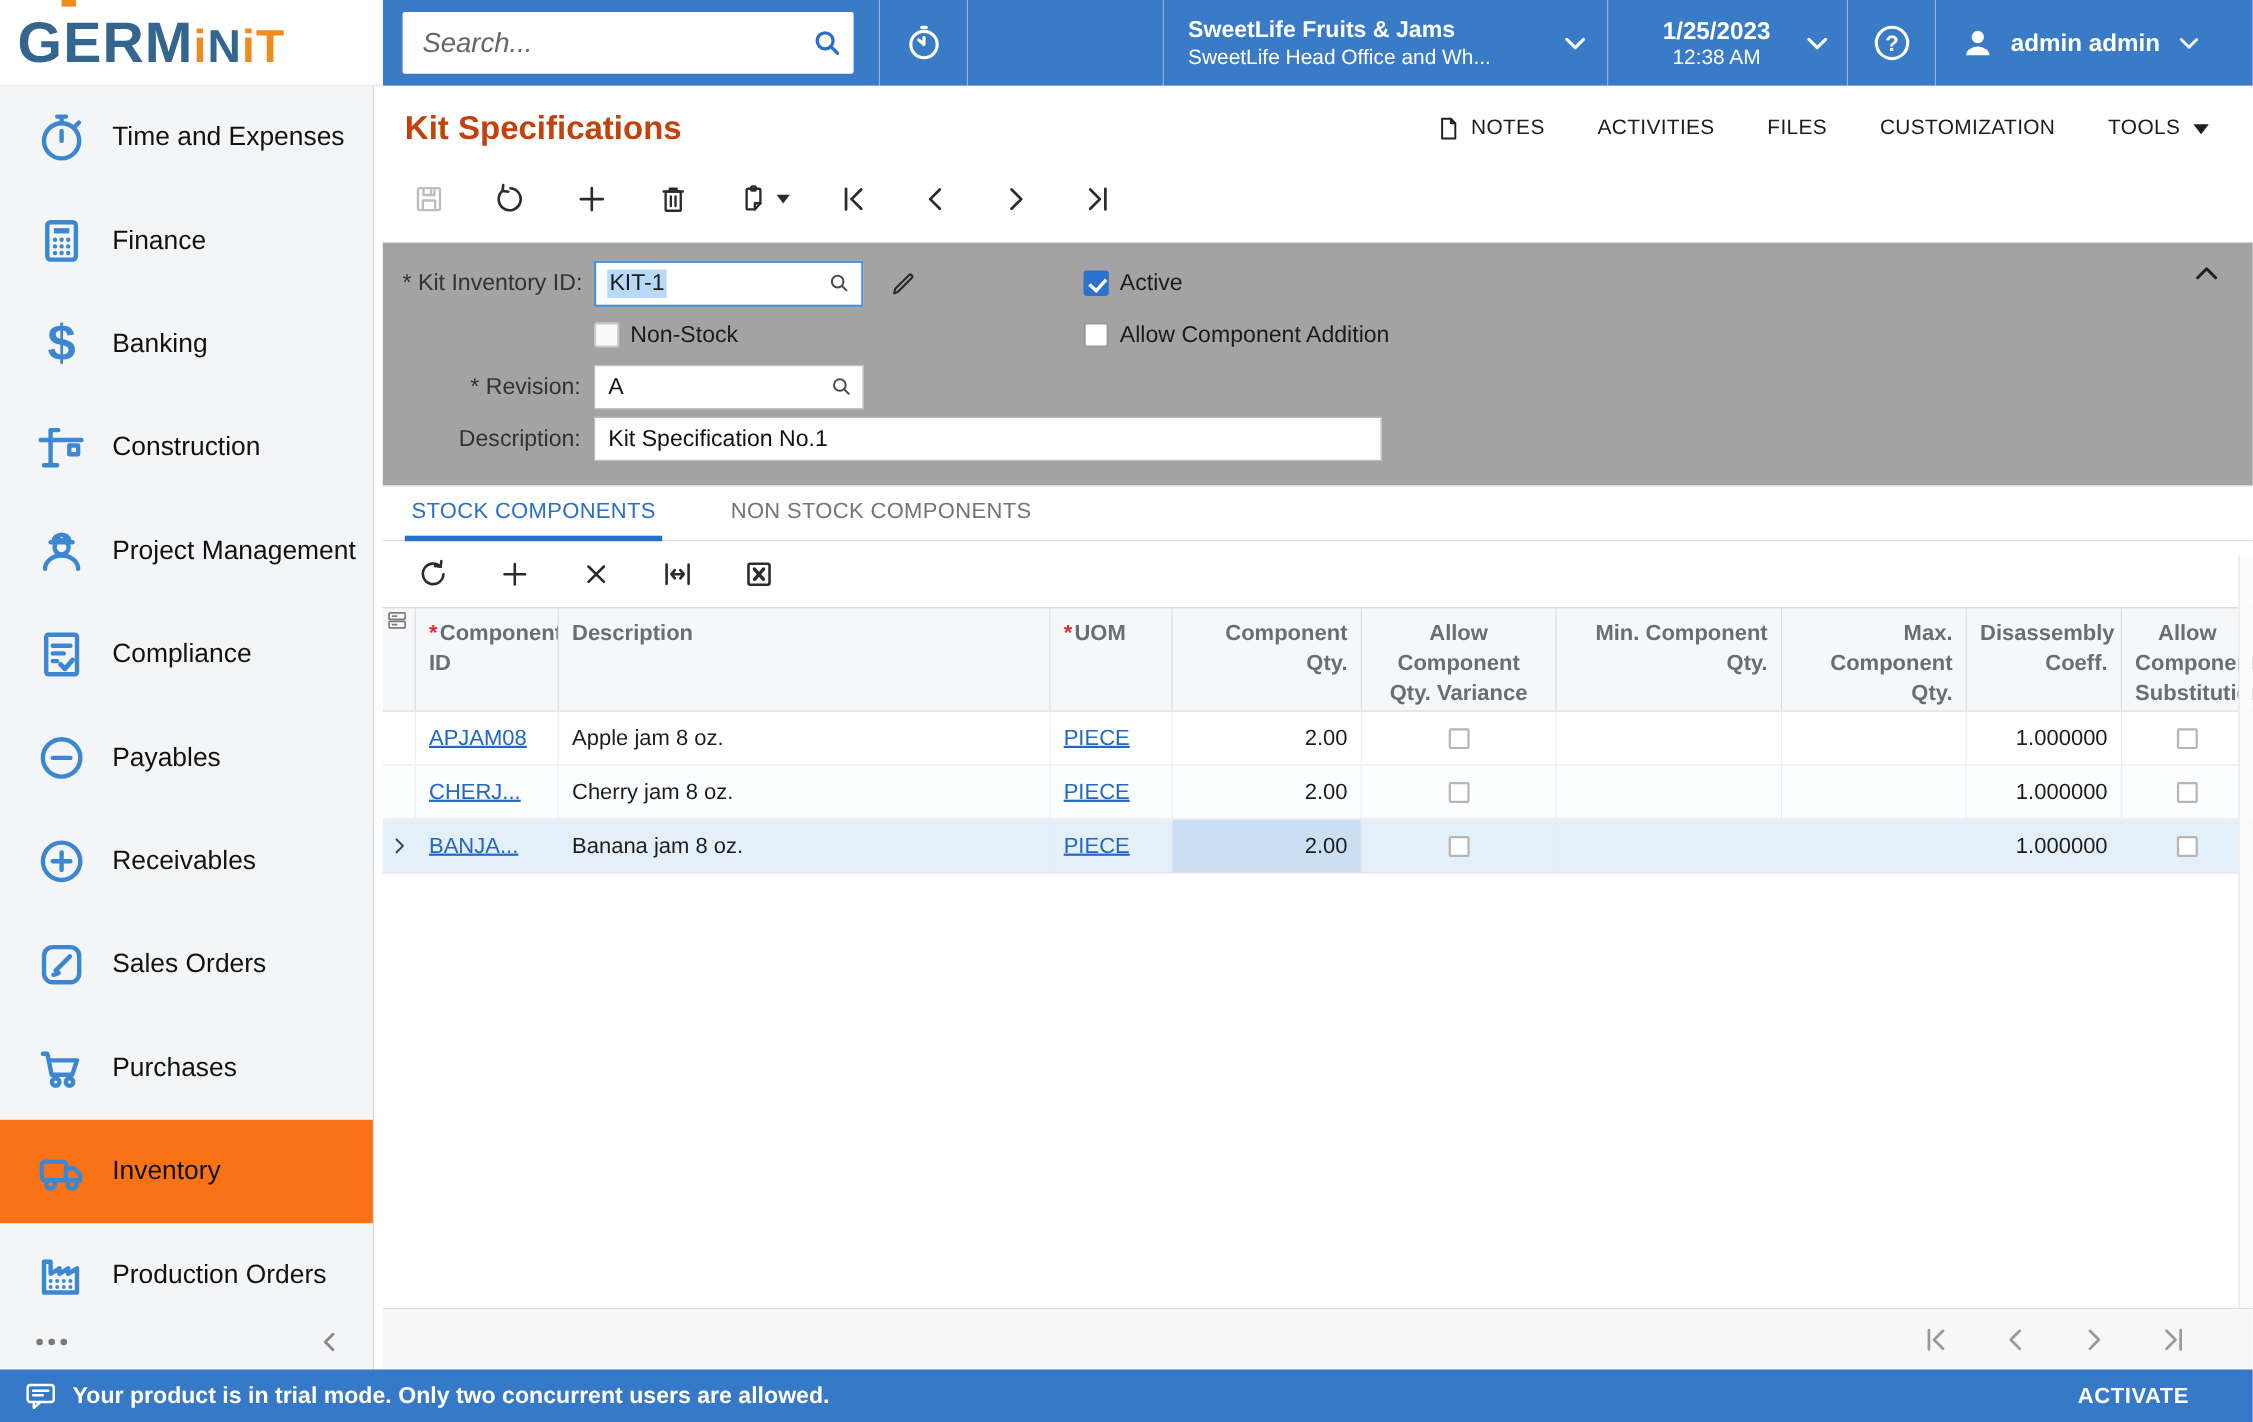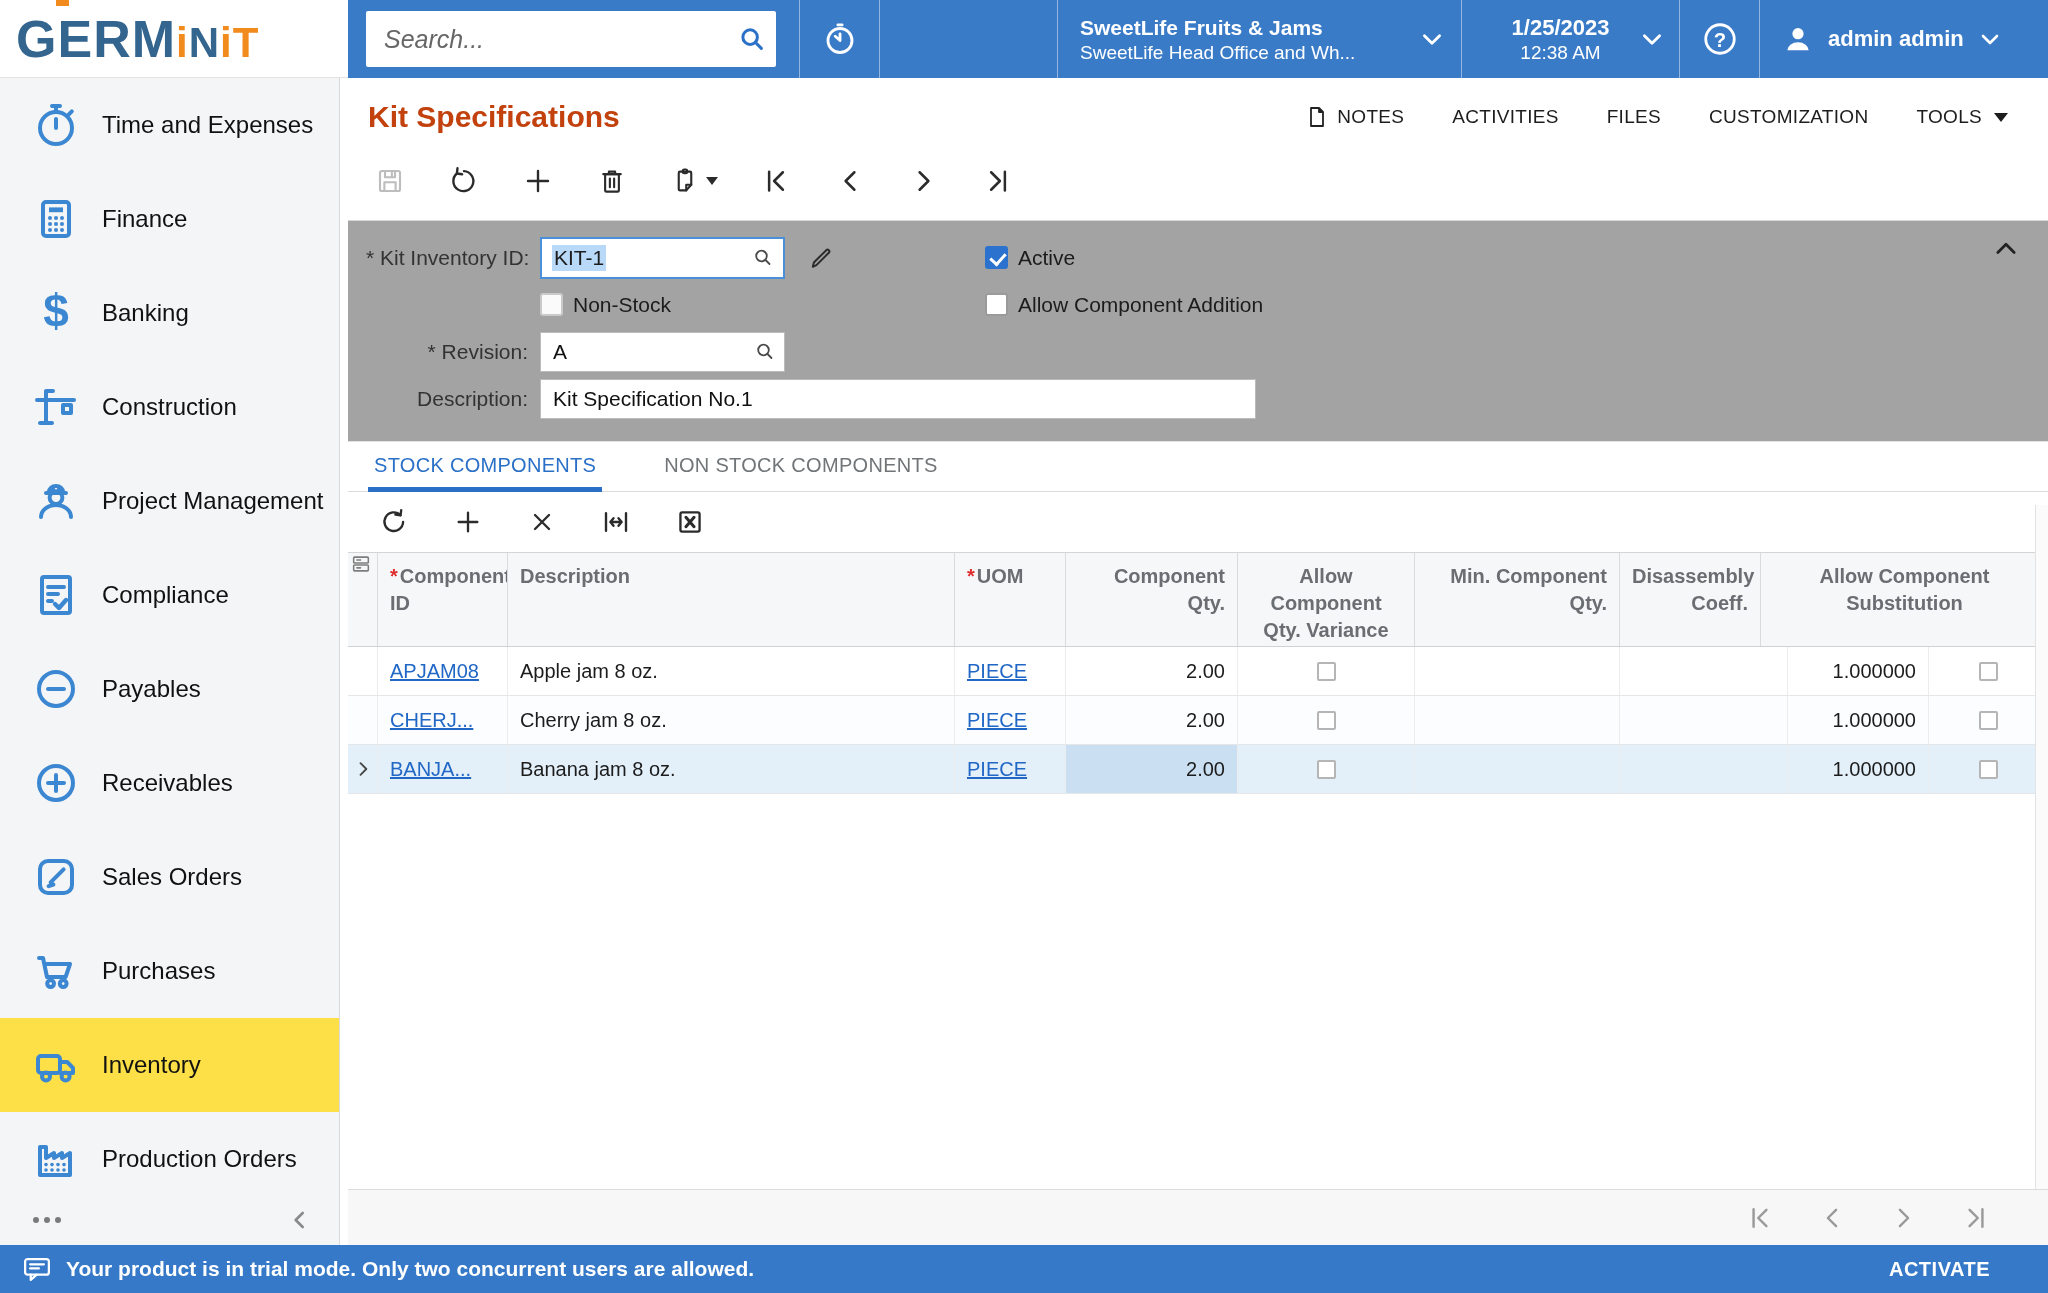--- a/index.html
+++ b/index.html
@@ -32,21 +32,21 @@
   .date-sec { width:218px; padding:0 14px 0 20px; cursor:pointer; }
   .date-txt { flex:1; text-align:center; }
   .date-d { font-size:22px; font-weight:700; line-height:27px; }
   .date-t { font-size:19px; line-height:24px; }
   .user-sec { flex:1; padding:0 18px 0 22px; cursor:pointer; }
   .user-name { font-size:22px; font-weight:700; margin:0 14px; }
 
   
   #sidebar { position:absolute; top:78px; left:0; width:340px; bottom:48px; background:#F4F5F6; border-right:1px solid #D8DADC; }
   .sb-item { height:94px; display:flex; align-items:center; padding-left:32px; cursor:pointer; }
-  .sb-item.selected { background:#fde047; }
+  .sb-item.selected { background:#f97316; }
   .sb-ic { width:48px; height:48px; color:#3C87D2; margin-right:22px; flex:none; }
   .sb-label { font-size:24px; color:#111; white-space:nowrap; }
   .sb-footer { position:absolute; bottom:2px; left:0; right:0; height:46px; display:flex; align-items:center; justify-content:space-between; padding:0 26px 0 30px; color:#8a8a8a; }
 
   
   #main { position:absolute; top:78px; left:348px; right:0; bottom:48px; background:#fff; }
   .title-row { height:64px; display:flex; align-items:center; justify-content:space-between; padding:14px 40px 0 20px; }
   .page-title { font-size:30px; font-weight:700; color:#c2410c; }
   .hdr-links { display:flex; gap:48px; }
   .hdr-link { display:flex; align-items:center; gap:8px; font-size:19px; letter-spacing:.3px; color:#1d1d1d; cursor:pointer; }
@@ -536,20 +536,21 @@
           <rect x="4" y="13" width="16" height="6.5" rx="1"></rect>
           <path d="M7.5 7.7 h4 M7.5 16.2 h4"></path>
         </svg>
     </div>
     <div class="g-hcell c-id"><span class="req">*</span><span>Component ID</span></div>
     <div class="g-hcell c-desc"><span>Description</span></div>
     <div class="g-hcell c-uom"><span class="req">*</span><span>UOM</span></div>
     <div class="g-hcell c-qty h-right"><span>Component Qty.</span></div>
     <div class="g-hcell c-var h-ctr"><span>Allow Component Qty. Variance</span></div>
     <div class="g-hcell c-min h-right"><span>Min. Component Qty.</span></div>
+    <div class="g-hcell c-max h-right"><span>Max. Component Qty.</span></div>
     <div class="g-hcell c-dis h-right"><span>Disassembly Coeff.</span></div>
     <div class="g-hcell c-sub h-ctr"><span>Allow Component Substitution</span></div>
   </div>
 
   <div class="g-row">
     <div class="g-cell c-icon"></div>
     <div class="g-cell c-id">
         <a class="gl">APJAM08</a>
       </div>
     <div class="g-cell c-desc">Apple jam 8 oz.</div>

